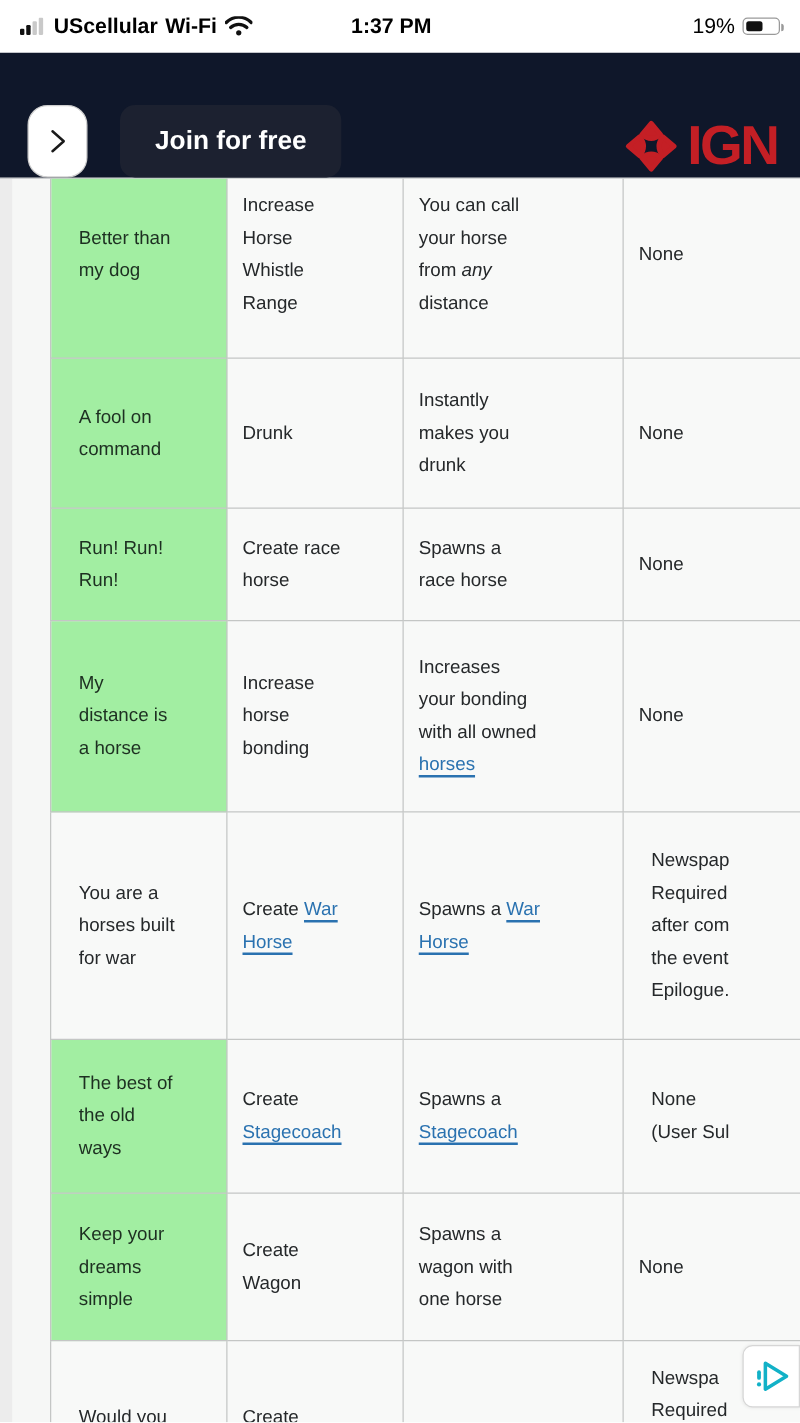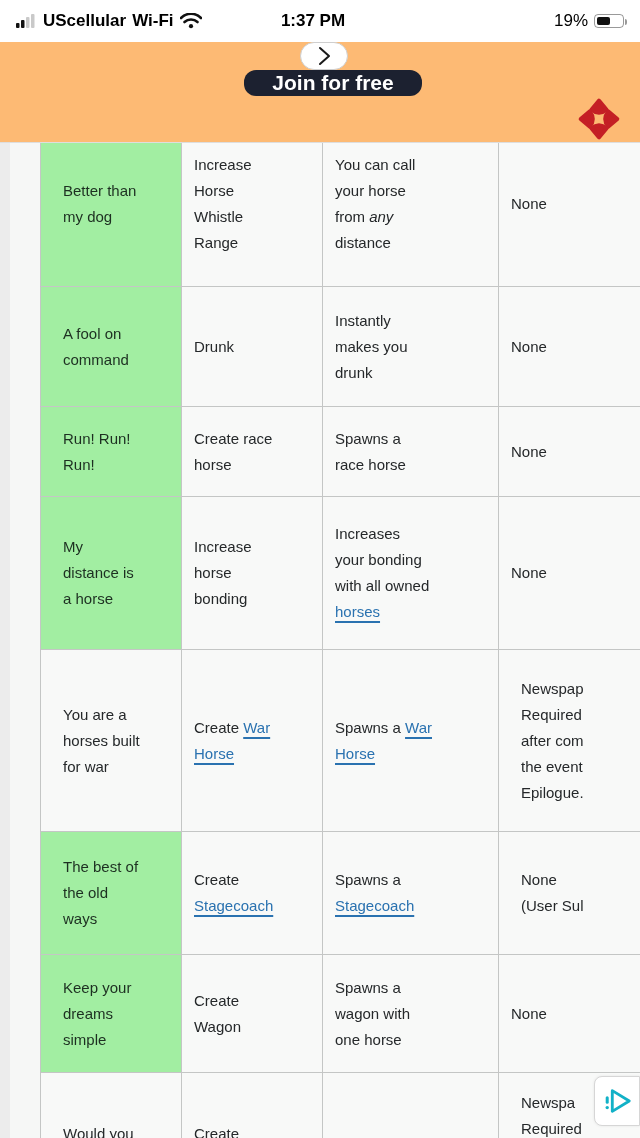--- a/index.html
+++ b/index.html
@@ -10,21 +10,21 @@
   
   .status-bar { position:relative; height:42px; display:flex; align-items:center; padding:16px 16px; background:#fff; }
   .status-left { display:flex; align-items:center; gap:6px; font-size:17px; font-weight:600; color:#000; }
   .status-time { position:absolute; left:0; right:14px; text-align:center; font-size:17px; font-weight:600; color:#000; }
   .status-right { margin-left:auto; display:flex; align-items:center; gap:6px; font-size:17px; font-weight:500; color:#000; }
   .batt { position:relative; width:30px; height:14px; border:1.5px solid rgba(0,0,0,.4); border-radius:4px; }
   .batt-fill { position:absolute; left:2px; top:2px; bottom:2px; width:45%; background:#111; border-radius:2px; }
   .batt-nub { position:absolute; right:-4px; top:4px; width:2.5px; height:6px; background:rgba(0,0,0,.4); border-radius:0 2px 2px 0; }
 
   
-  .header { height:101px; display:flex; align-items:center; padding:0 14px; background:#fdba74; border-bottom:1px solid #dedede;flex-direction:column; }
+  .header { height:101px; display:flex; align-items:flex-end; padding:0 14px; background:#0f172a; border-bottom:1px solid #dedede; }
   .expand-btn { width:48px; height:58px; border:1.5px solid #cfcfcf; border-radius:16px; background:#fff; display:flex; align-items:center; justify-content:center; margin-left:8px; cursor:pointer; }
   .join-btn { margin-left:26px; height:58px; padding:0 28px; border:none; border-radius:12px; background:#1c2130; color:#fff; font-family:inherit; font-size:21px; font-weight:700; cursor:pointer; }
   .logo { margin-left:auto; display:flex; align-items:center; gap:6px; margin-right:4px; }
   .logo-text { font-size:44px; font-weight:800; letter-spacing:-2px; color:var(--brand); font-style:normal; }
 
   
   .content { position:relative; height:995px; background:#f9faf9; overflow:hidden; }
   .gutter-shade { position:absolute; left:0; top:0; width:10px; height:100%; background:#ececec; }
   .gutter-light { position:absolute; left:10px; top:0; width:30px; height:100%; background:#f6f7f6; }
   table { border-collapse:collapse; table-layout:fixed; margin-left:40px; margin-top:-22px; width:740px; }
@@ -81,20 +81,21 @@
     <button class="join-btn">Join for free</button>
     <div class="logo">
       <svg width="46" height="46" viewBox="0 0 24 24">
         <g fill="var(--brand)" stroke="var(--brand)" stroke-width="2" stroke-linejoin="round">
           <path d="M12 2.4 L16 7.2 Q12 10.4 8 7.2 Z"></path>
           <path d="M21.6 12 L16.8 16 Q13.6 12 16.8 8 Z"></path>
           <path d="M12 21.6 L8 16.8 Q12 13.6 16 16.8 Z"></path>
           <path d="M2.4 12 L7.2 8 Q10.4 12 7.2 16 Z"></path>
         </g>
       </svg>
+      <span class="logo-text">IGN</span>
     </div>
   </div>
 
   <div class="content">
     <div class="gutter-shade"></div>
     <div class="gutter-light"></div>
     <table id="cheats-table">
       <colgroup>
           <col style="width:141px">
           <col style="width:141px">

